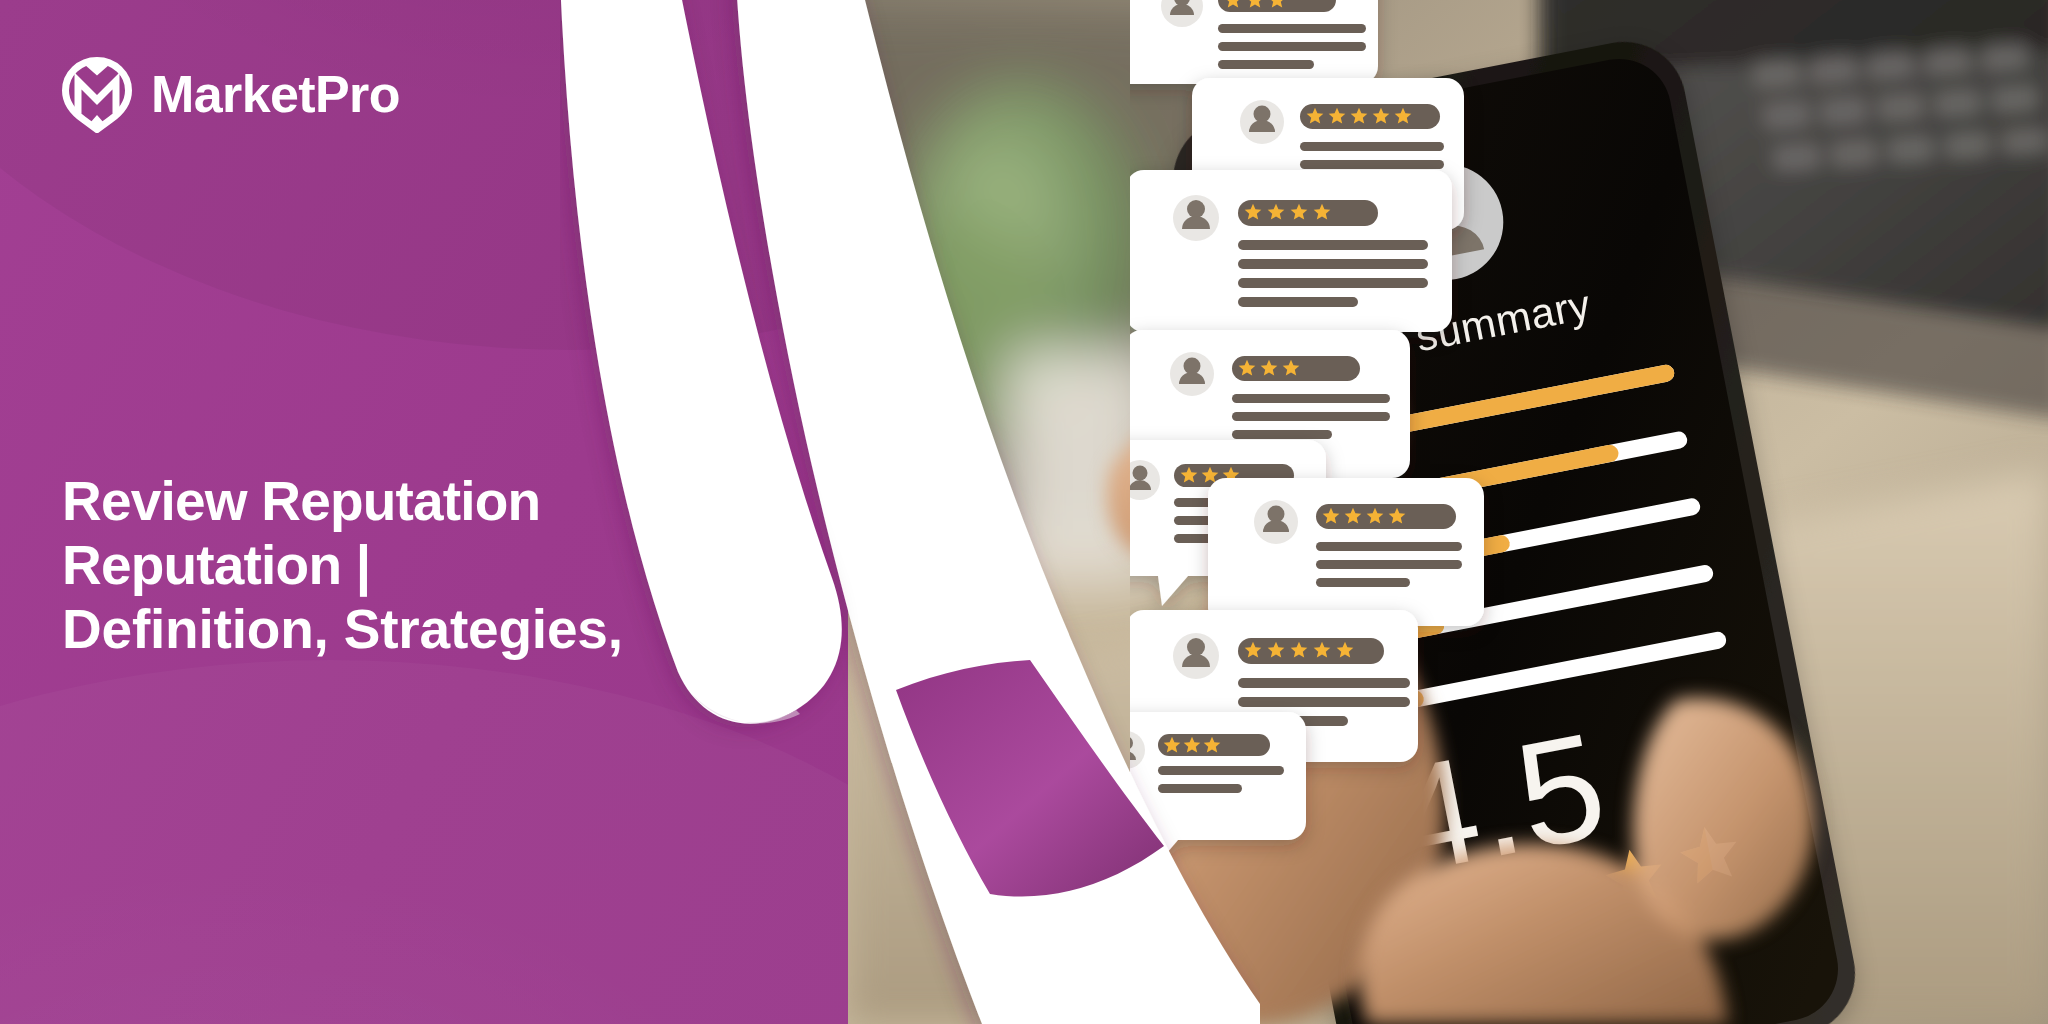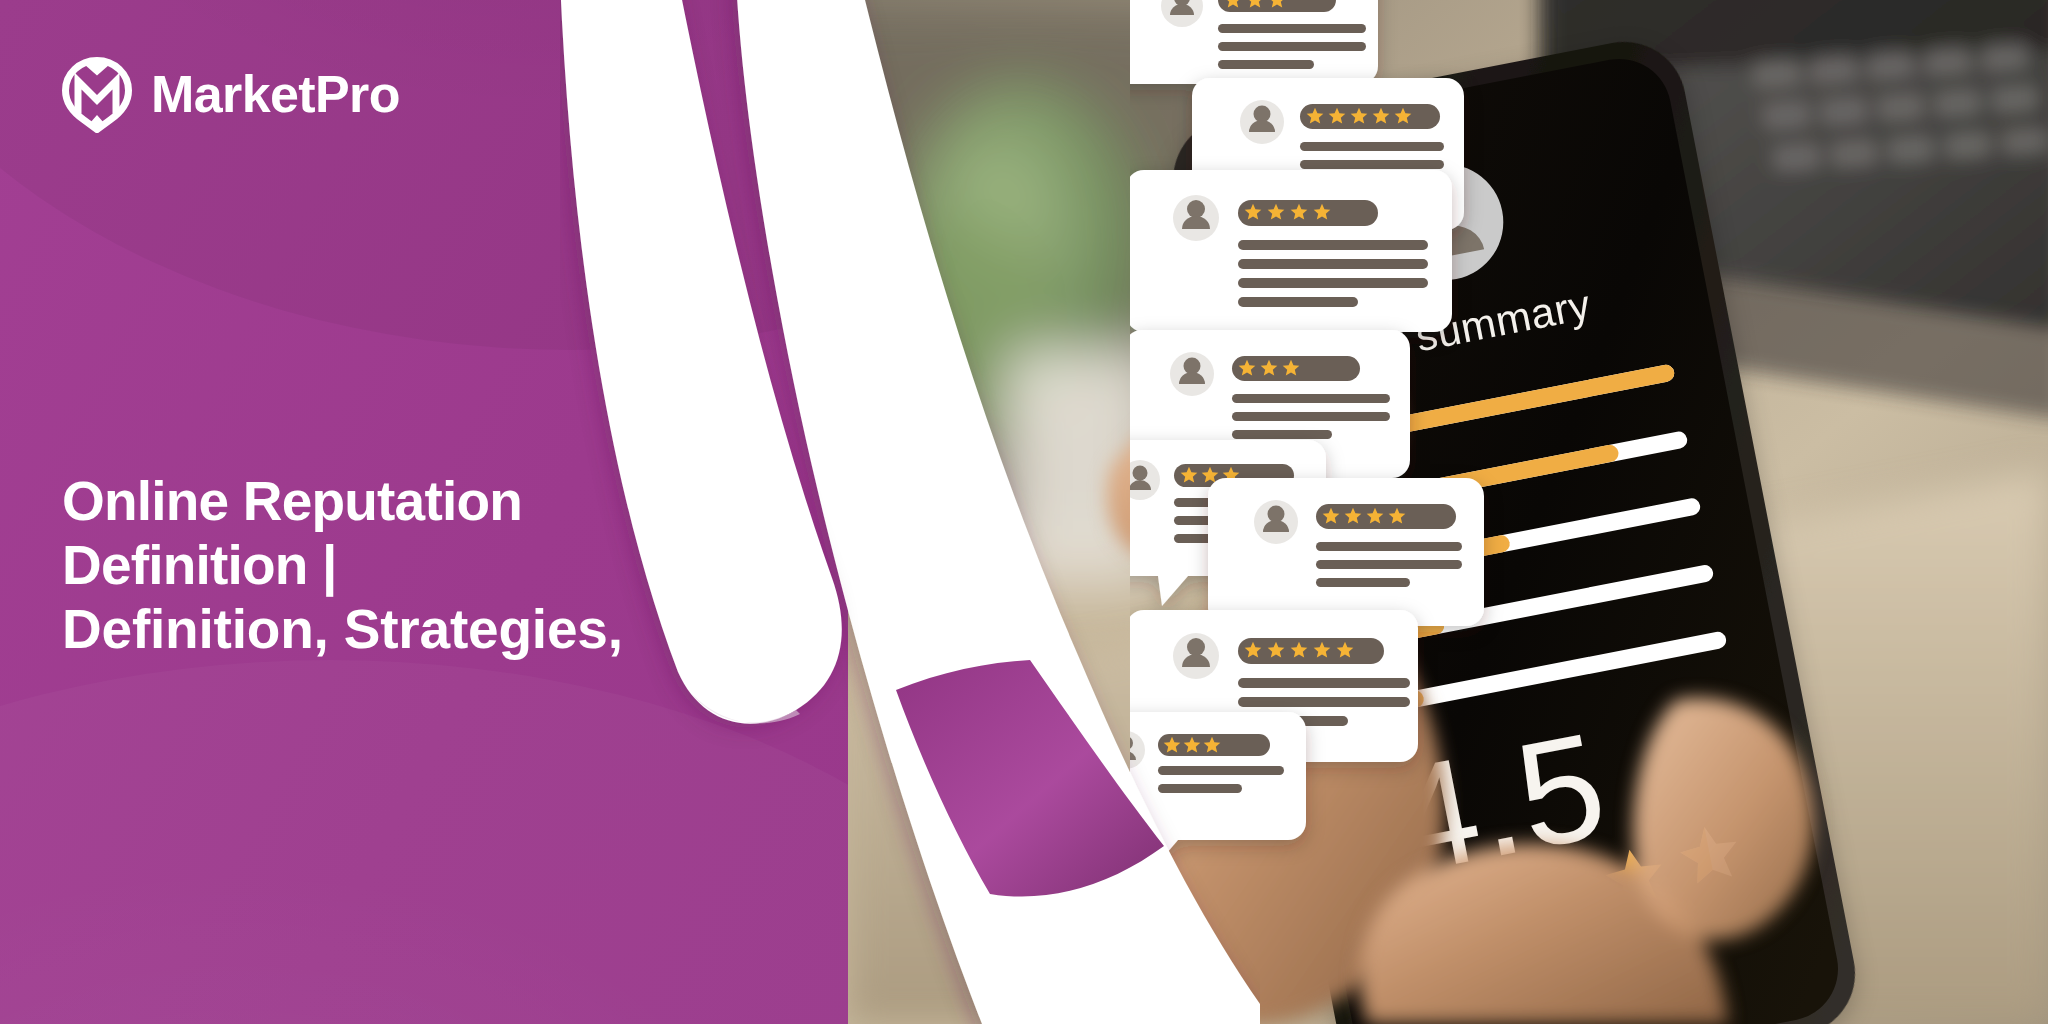--- a/index.html
+++ b/index.html
@@ -490,18 +490,18 @@
       <path d="M24.5 9.5 C 28.5 7.5, 32.5 6.3, 37 6.3 C 41.5 6.3, 45.5 7.5, 49.5 9.5 L 37 20.5 Z" fill="#ffffff"></path>
 
       <path d="M37 60 L44 68 L37 76 L30 68 Z" fill="#ffffff"></path>
 
       <circle cx="37" cy="35.5" r="0" fill="none"></circle>
     </svg>
     <span class="logo-text">MarketPro</span>
   </div>
 
   <div class="headline">
-    <div class="ln bold">Online Reputation</div>
-    <div class="ln bold">Definition |</div>
+    <div class="ln bold">Review Reputation</div>
+    <div class="ln bold">Reputation |</div>
     <div class="ln light">Definition, Strategies,</div>
   </div>
 
 </div>
 
 </body></html>

